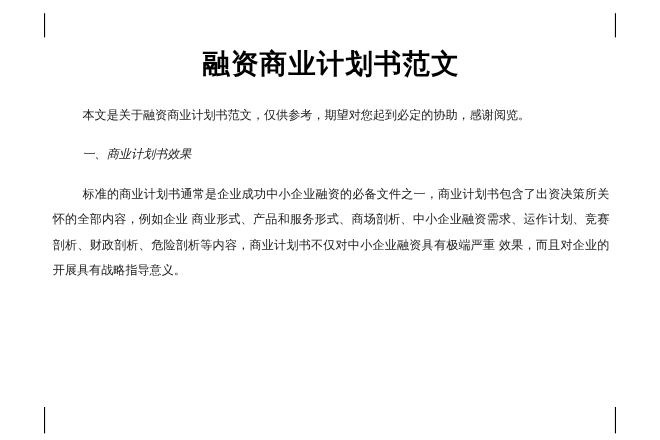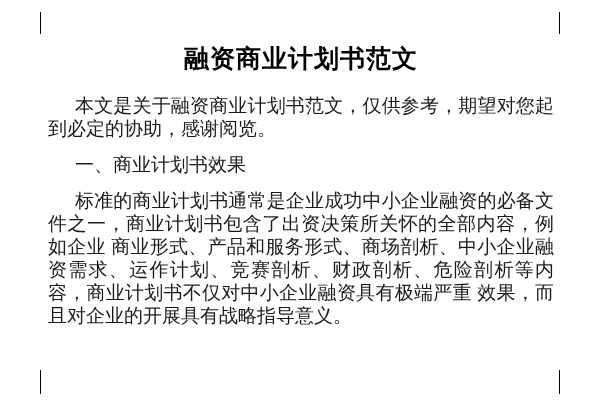--- a/index.html
+++ b/index.html
@@ -44,29 +44,30 @@
     font-size: 25px;
     line-height: 34px;
     color: #000000;
     letter-spacing: 1px;
     margin: 12px 0 18px 0;
     white-space: nowrap;
   }
 
   p.para {
     margin: 0 0 13px 0;
-    font-size: 19px;
+    font-size: 11px;
     line-height: 23px;
     color: #1a1a1a;
     text-align: justify;
     text-indent: 27px;
     font-family: "Liberation Sans", sans-serif;
   }
   p.para.heading {
     margin-bottom: 13px;
+    font-style: italic;
   }
   p.tight {
     margin-bottom: 10px;
   }
 </style>
 </head>
 <body>
 
 <div class="page">
 

